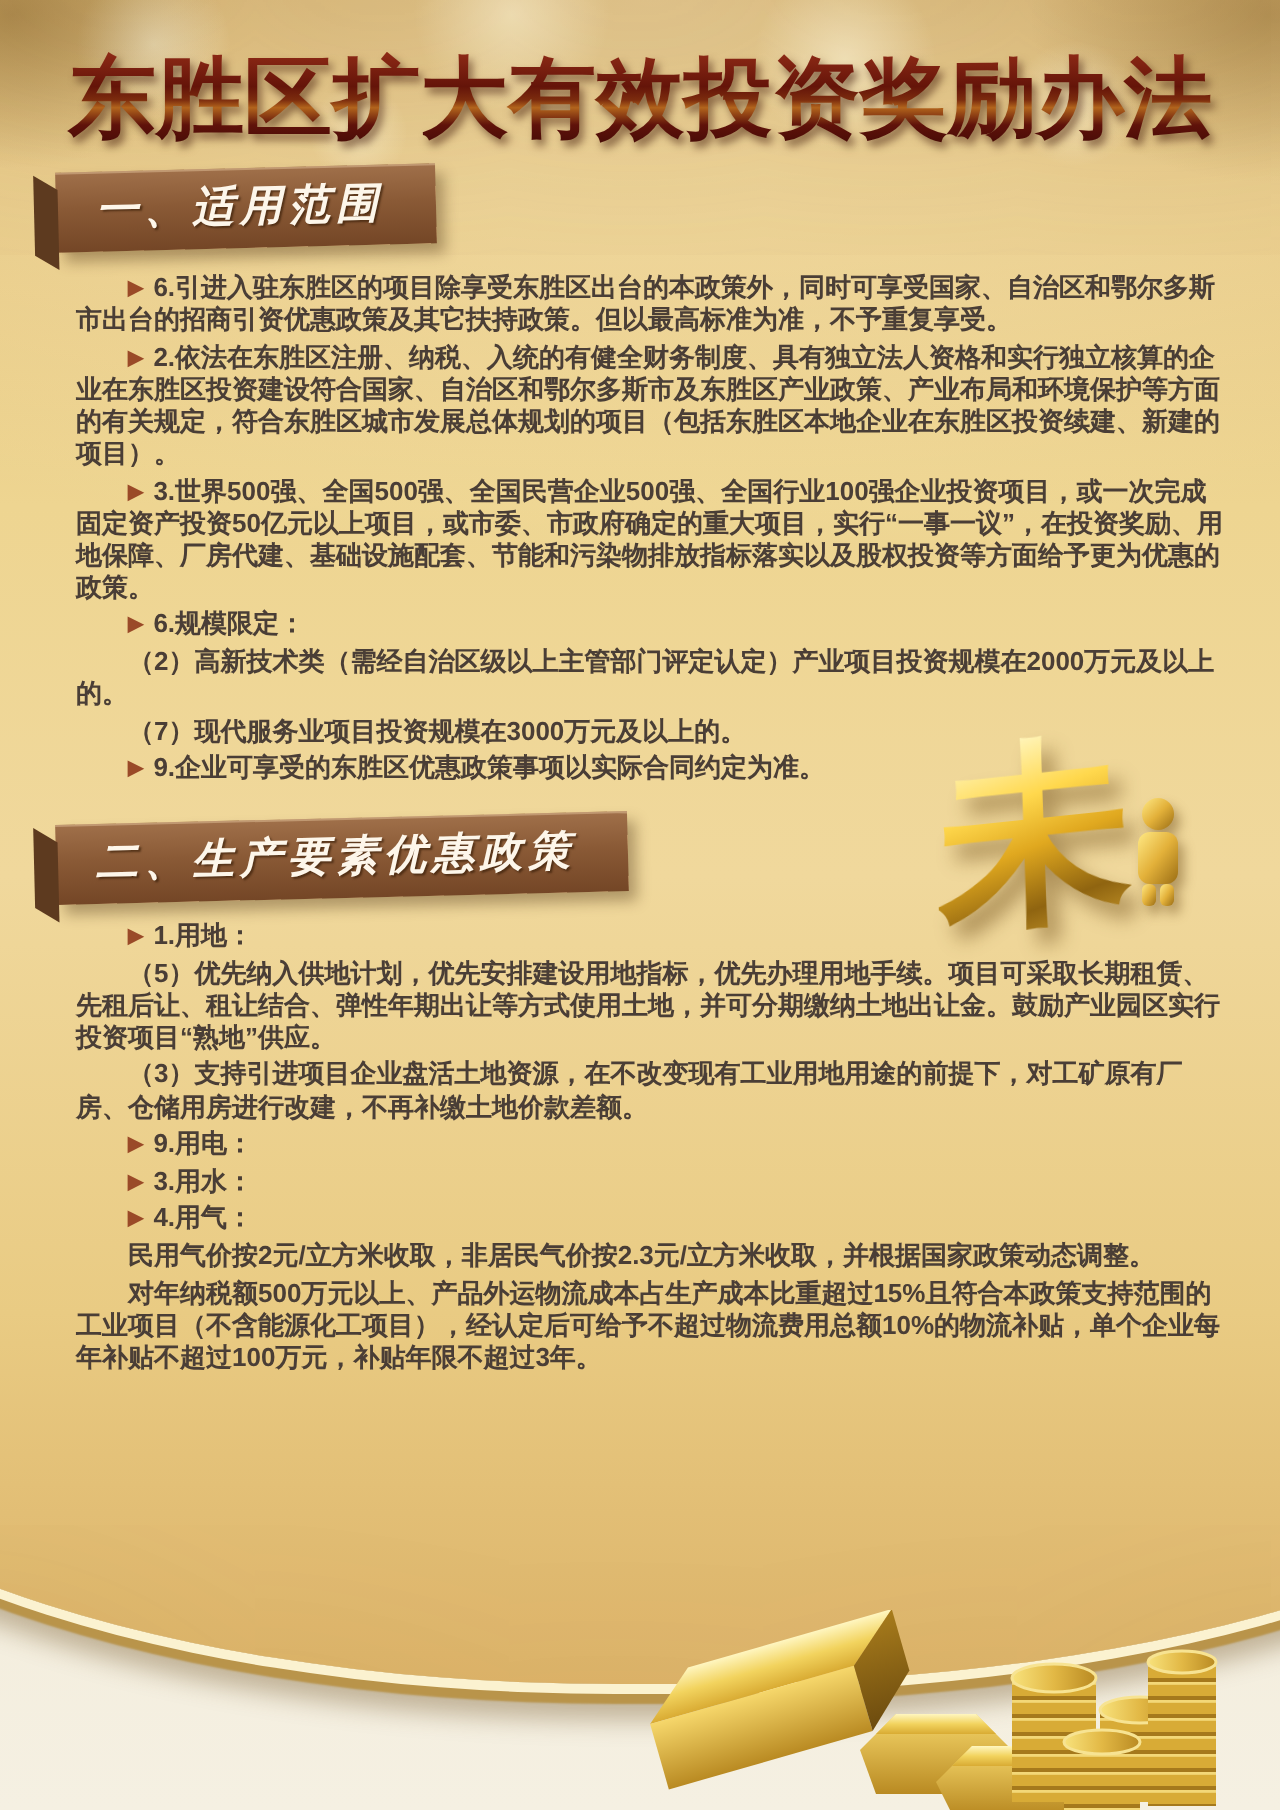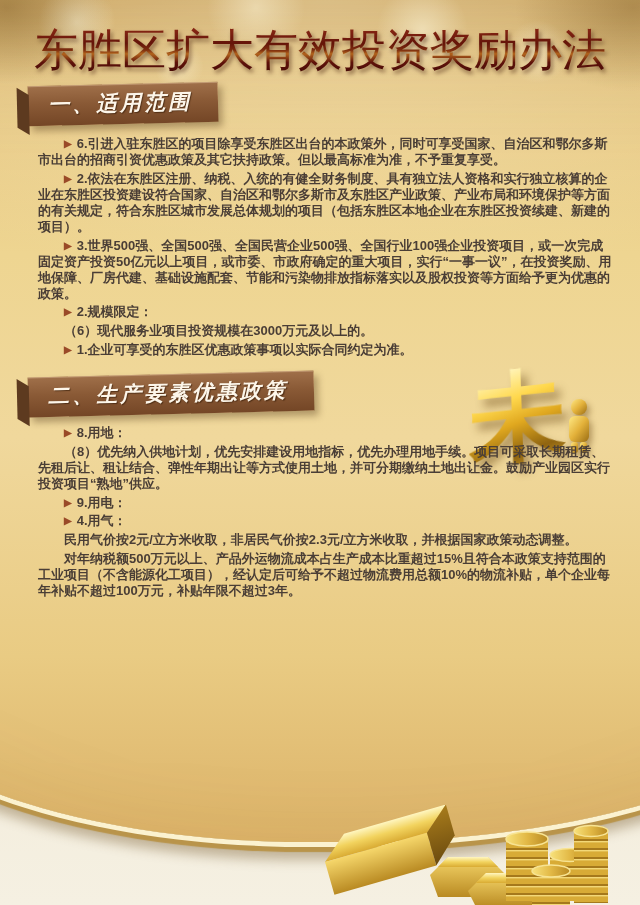--- a/index.html
+++ b/index.html
@@ -28,21 +28,21 @@
       radial-gradient(170px 120px at 99% 1%, rgba(100,65,12,.32), rgba(100,65,12,0) 70%),
       radial-gradient(55px 55px at 12% 3%, rgba(255,250,225,.55), rgba(255,250,225,0) 70%),
       radial-gradient(70px 70px at 40% 1%, rgba(255,250,225,.45), rgba(255,250,225,0) 70%),
       radial-gradient(65px 65px at 66% 4%, rgba(255,250,225,.5), rgba(255,250,225,0) 70%),
       radial-gradient(45px 45px at 84% 7%, rgba(255,250,225,.45), rgba(255,250,225,0) 70%),
       radial-gradient(35px 35px at 28% 9%, rgba(255,250,225,.4), rgba(255,250,225,0) 70%);
   }
   .content{position:relative;z-index:2;}
   .title{
     margin:26px 8px 10px;text-align:center;
-    font-size:44px;font-weight:400;letter-spacing:0px;line-height:1.1;
+    font-size:44px;font-weight:700;letter-spacing:0px;line-height:1.1;
     color:var(--title-red,#5e130c);
     background:linear-gradient(180deg,#8e2a16 0%,#641409 36%,#7c2c0e 50%,#b2641c 58%,#5f120a 76%,#430b06 100%);
     -webkit-background-clip:text;background-clip:text;-webkit-text-fill-color:transparent;
     filter:drop-shadow(2px 3px 2px rgba(60,20,5,.55));
   }
   .banner{
     position:relative;display:inline-block;margin-left:28px;
     padding:5px 26px 7px 20px;transform:rotate(-1.4deg);
     background:linear-gradient(180deg,#a0704a 0%,var(--banner-brown,#8a5a36) 45%,#744626 100%);
     box-shadow:4px 5px 7px rgba(60,35,10,.35), inset 0 1px 0 rgba(255,230,190,.35);
@@ -88,46 +88,49 @@
         <span class="banner-label">一、适用范围</span>
       </div>
       <div class="paras">
 
           <p class="para"><span class="arrow">▶</span><span class="txt">6.引进入驻东胜区的项目除享受东胜区出台的本政策外，同时可享受国家、自治区和鄂尔多斯市出台的招商引资优惠政策及其它扶持政策。但以最高标准为准，不予重复享受。</span></p>
 
           <p class="para"><span class="arrow">▶</span><span class="txt">2.依法在东胜区注册、纳税、入统的有健全财务制度、具有独立法人资格和实行独立核算的企业在东胜区投资建设符合国家、自治区和鄂尔多斯市及东胜区产业政策、产业布局和环境保护等方面的有关规定，符合东胜区城市发展总体规划的项目（包括东胜区本地企业在东胜区投资续建、新建的项目）。</span></p>
 
           <p class="para"><span class="arrow">▶</span><span class="txt">3.世界500强、全国500强、全国民营企业500强、全国行业100强企业投资项目，或一次完成固定资产投资50亿元以上项目，或市委、市政府确定的重大项目，实行“一事一议”，在投资奖励、用地保障、厂房代建、基础设施配套、节能和污染物排放指标落实以及股权投资等方面给予更为优惠的政策。</span></p>
 
-          <p class="para"><span class="arrow">▶</span><span class="txt">2.规模限定：</span></p>
-
-
-
-          <p class="para"><span class="txt">（6）现代服务业项目投资规模在3000万元及以上的。</span></p>
-
-
-          <p class="para"><span class="arrow">▶</span><span class="txt">1.企业可享受的东胜区优惠政策事项以实际合同约定为准。</span></p>
+          <p class="para"><span class="arrow">▶</span><span class="txt">6.规模限定：</span></p>
+
+
+          <p class="para"><span class="txt">（2）高新技术类（需经自治区级以上主管部门评定认定）产业项目投资规模在2000万元及以上的。</span></p>
+
+          <p class="para"><span class="txt">（7）现代服务业项目投资规模在3000万元及以上的。</span></p>
+
+
+          <p class="para"><span class="arrow">▶</span><span class="txt">9.企业可享受的东胜区优惠政策事项以实际合同约定为准。</span></p>
         </div>
     </section>
 
     <section class="section-2">
       <div class="banner">
         <span class="banner-label">二、生产要素优惠政策</span>
       </div>
       <div class="paras">
 
-          <p class="para"><span class="arrow">▶</span><span class="txt">8.用地：</span></p>
-
-          <p class="para"><span class="txt">（8）优先纳入供地计划，优先安排建设用地指标，优先办理用地手续。项目可采取长期租赁、先租后让、租让结合、弹性年期出让等方式使用土地，并可分期缴纳土地出让金。鼓励产业园区实行投资项目“熟地”供应。</span></p>
-
-
+          <p class="para"><span class="arrow">▶</span><span class="txt">1.用地：</span></p>
+
+          <p class="para"><span class="txt">（5）优先纳入供地计划，优先安排建设用地指标，优先办理用地手续。项目可采取长期租赁、先租后让、租让结合、弹性年期出让等方式使用土地，并可分期缴纳土地出让金。鼓励产业园区实行投资项目“熟地”供应。</span></p>
+
+
+          <p class="para"><span class="txt">（3）支持引进项目企业盘活土地资源，在不改变现有工业用地用途的前提下，对工矿原有厂房、仓储用房进行改建，不再补缴土地价款差额。</span></p>
 
           <p class="para"><span class="arrow">▶</span><span class="txt">9.用电：</span></p>
 
 
+          <p class="para"><span class="arrow">▶</span><span class="txt">3.用水：</span></p>
 
 
           <p class="para"><span class="arrow">▶</span><span class="txt">4.用气：</span></p>
 
           <p class="para"><span class="txt">民用气价按2元/立方米收取，非居民气价按2.3元/立方米收取，并根据国家政策动态调整。</span></p>
 
 
           <p class="para"><span class="txt">对年纳税额500万元以上、产品外运物流成本占生产成本比重超过15%且符合本政策支持范围的工业项目（不含能源化工项目），经认定后可给予不超过物流费用总额10%的物流补贴，单个企业每年补贴不超过100万元，补贴年限不超过3年。</span></p>
 
         </div>

